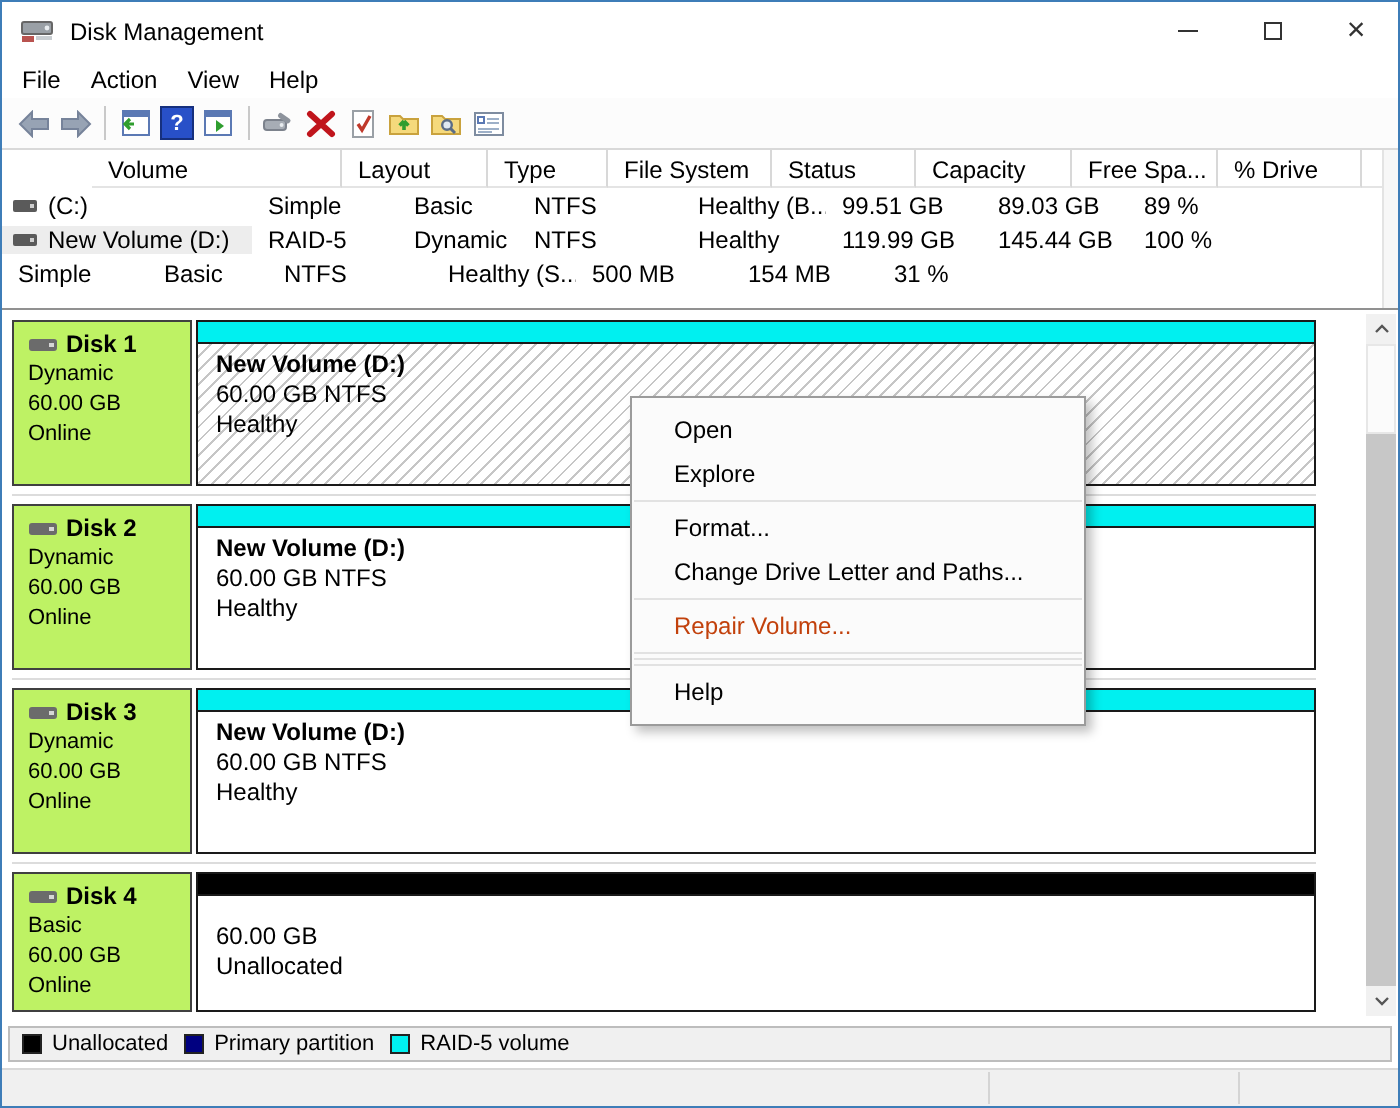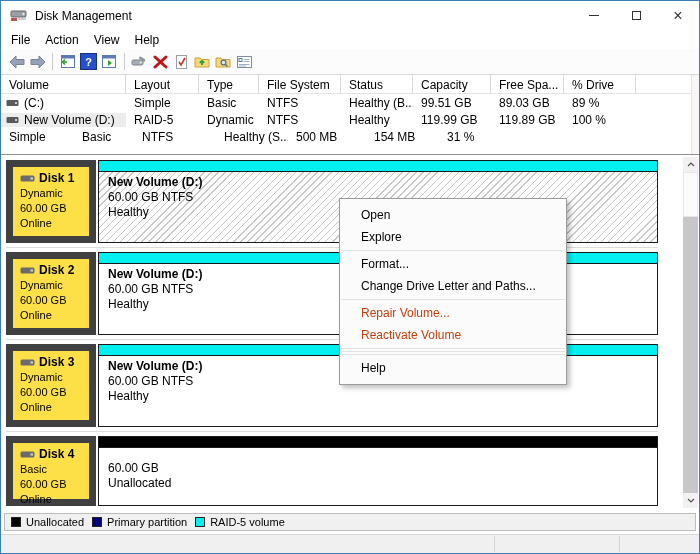--- a/index.html
+++ b/index.html
@@ -21,39 +21,39 @@
   .menubar{height:19px;display:flex;align-items:center;font-size:12px;padding-left:10px;}
   .menu-item{margin-right:15px;}
   
   .toolbar{height:25px;border-bottom:1px solid #d9d9d9;display:flex;align-items:center;padding-left:5px;background:#fcfcfc;}
   .tb-icon{width:19px;height:18px;display:flex;align-items:center;justify-content:center;margin:0 1px;}
   .tb-sep{width:1px;height:17px;background:#c9c9c9;margin:0 4px;}
   .help-tile{width:15px;height:15px;background:#2850c8;color:#fff;font-weight:bold;font-size:11px;
     display:flex;align-items:center;justify-content:center;border:1px solid #16307e;}
   
   .volume-list{height:79px;border-bottom:1px solid #919191;position:relative;font-size:12px;background:#fff;}
-  .vl-header{display:flex;height:19px;}
+  .vl-header{display:flex;height:19px;margin-left:45px;}
   .vl-hcell{box-sizing:border-box;padding:3px 0 0 8px;border-right:1px solid #d8d8d8;border-bottom:1px solid #e4e4e4;
     white-space:nowrap;overflow:hidden;}
   .vl-fill{flex:1;border-bottom:1px solid #e4e4e4;}
   .c0{width:125px;min-width:125px;} .c1{width:73px;min-width:73px;} .c2{width:60px;min-width:60px;}
   .c3{width:82px;min-width:82px;} .c4{width:72px;min-width:72px;} .c5{width:78px;min-width:78px;}
   .c6{width:73px;min-width:73px;} .c7{width:72px;min-width:72px;}
   .vl-row{display:flex;height:17px;align-items:center;}
   .vl-cell{box-sizing:border-box;padding-left:8px;white-space:nowrap;overflow:hidden;}
   .vl-volcell{display:flex;align-items:center;padding-left:5px;}
   .vl-volcell svg{margin-right:5px;flex:none;}
   .row-hl .vl-volcell{background:#ededed;}
   .vl-scroll{position:absolute;top:0;right:0;bottom:0;width:7px;background:#f7f7f7;border-left:1px solid #e3e3e3;}
   
   .disk-pane{height:356px;position:relative;box-sizing:border-box;padding:5px 0 0 0;background:#fff;}
   .disk-row{display:flex;margin:0 41px 0 5px;height:83px;}
   .disk-row.sep{margin-bottom:4px;padding-bottom:4px;border-bottom:1px solid #dcdcdc;}
   .disk-row.last{height:70px;}
-  .disk-label{width:90px;min-width:90px;box-sizing:border-box;border:7px solid #404040;background:#fde047;
+  .disk-label{width:90px;min-width:90px;box-sizing:border-box;border:1px solid #404040;background:#bef264;
     padding:4px 4px 12px 7px;font-size:11px;line-height:15px;}
   .disk-name{font-weight:bold;font-size:12px;display:flex;align-items:center;}
   .disk-name svg{margin-right:4px;}
   .disk-volume{flex:1;margin-left:2px;border:1px solid #1a1a1a;box-sizing:border-box;display:flex;flex-direction:column;background:#fff;}
   .vol-strip{height:10px;border-bottom:1px solid #1a1a1a;flex:none;}
   .strip-raid5{background:#00f0f0;}
   .strip-unalloc{background:#000000;}
   .vol-body{flex:1;padding:3px 0 0 9px;font-size:12px;line-height:15px;}
   .vol-body.center{padding-top:13px;}
   .vol-title{font-weight:bold;}
@@ -66,21 +66,21 @@
   
   .legend-bar{margin:2px 3px 0 3px;height:18px;box-sizing:border-box;border:1px solid #bdbdbd;background:#f0f0f0;
     display:flex;align-items:center;padding-left:6px;font-size:11px;}
   .legend-item{display:flex;align-items:center;margin-right:8px;}
   .legend-swatch{width:10px;height:10px;margin-right:5px;border:1px solid #222;box-sizing:border-box;flex:none;}
   .sw-unalloc{background:#000000;} .sw-primary{background:#000080;} .sw-raid5{background:#00f0f0;}
   .statusbar{margin-top:3px;height:18px;background:#f0f0f0;border-top:1px solid #d8d8d8;position:relative;}
   .sb-sep{position:absolute;top:1px;bottom:1px;width:1px;background:#d4d4d4;}
   .sb-sep.s1{left:493px;} .sb-sep.s2{left:618px;}
   
-  .context-menu{position:absolute;left:338px;top:197px;width:226px;box-sizing:content-box;
+  .context-menu{position:absolute;left:314px;top:197px;width:226px;box-sizing:content-box;
     background:#fbfbfb;border:1px solid #9b9b9b;box-shadow:3px 3px 5px rgba(0,0,0,.25);
     padding:5px 0;z-index:10;font-size:12px;}
   .cm-item{height:22px;line-height:22px;padding-left:21px;white-space:nowrap;}
   .cm-item.disabled{color:#c2410c;}
   .cm-sep{height:1px;background:#e2e2e2;margin:2px 1px;}
   .cm-delete-wrap{position:relative;}
   .red-box{position:absolute;left:-2px;right:-4px;top:-3px;bottom:-3px;border:2px solid #c0392b;pointer-events:none;}
 </style>
 </head>
 <body>
@@ -223,21 +223,21 @@
             <rect x="0.5" y="1" width="12" height="6" rx="1" fill="#5a5a5a"></rect>
             <rect x="9" y="3" width="2" height="2" fill="#cfcfcf"></rect>
           </svg>
         <span>New Volume (D:)</span>
       </div>
       <div class="vl-cell c1">RAID-5</div>
       <div class="vl-cell c2">Dynamic</div>
       <div class="vl-cell c3">NTFS</div>
       <div class="vl-cell c4">Healthy</div>
       <div class="vl-cell c5">119.99 GB</div>
-      <div class="vl-cell c6">119.89 GB</div>
+      <div class="vl-cell c6">145.44 GB</div>
       <div class="vl-cell c7">100 %</div>
     </div>
 
     <div class="vl-row">
       <div class="vl-cell c1">Simple</div>
       <div class="vl-cell c2">Basic</div>
       <div class="vl-cell c3">NTFS</div>
       <div class="vl-cell c4">Healthy (S...</div>
       <div class="vl-cell c5">500 MB</div>
       <div class="vl-cell c6">154 MB</div>
@@ -376,20 +376,19 @@
   </div>
 
   <div class="context-menu">
     <div class="cm-item">Open</div>
     <div class="cm-item">Explore</div>
     <div class="cm-sep"></div>
     <div class="cm-item">Format...</div>
     <div class="cm-item">Change Drive Letter and Paths...</div>
     <div class="cm-sep"></div>
     <div class="cm-item disabled">Repair Volume...</div>
-    <div class="cm-item disabled">Reactivate Volume</div>
     <div class="cm-sep"></div>
     <div class="cm-sep"></div>
     <div class="cm-sep"></div>
     <div class="cm-item">Help</div>
   </div>
 
 </div>
 
 </body></html>

